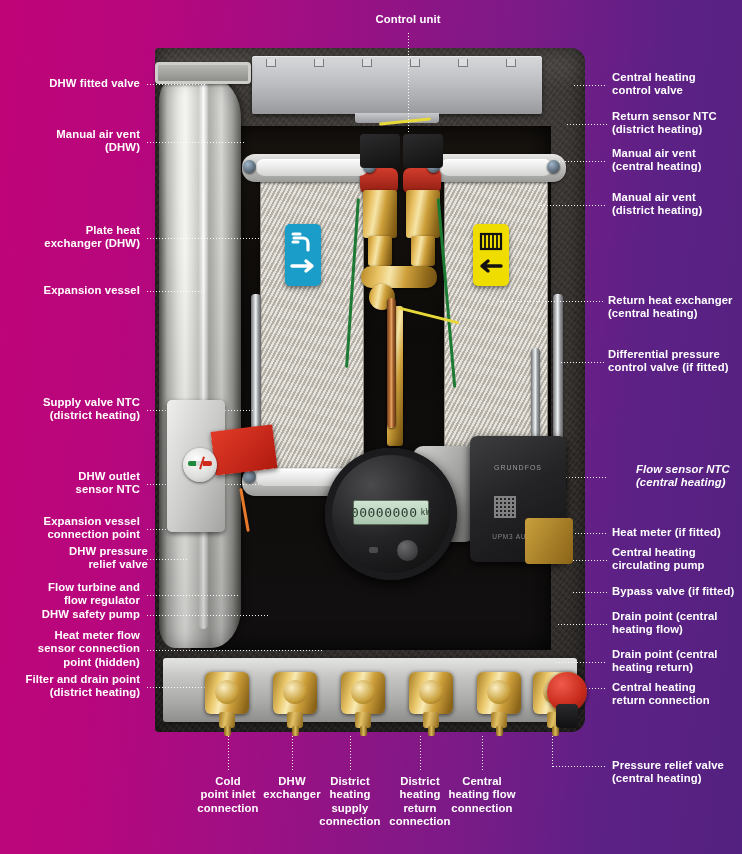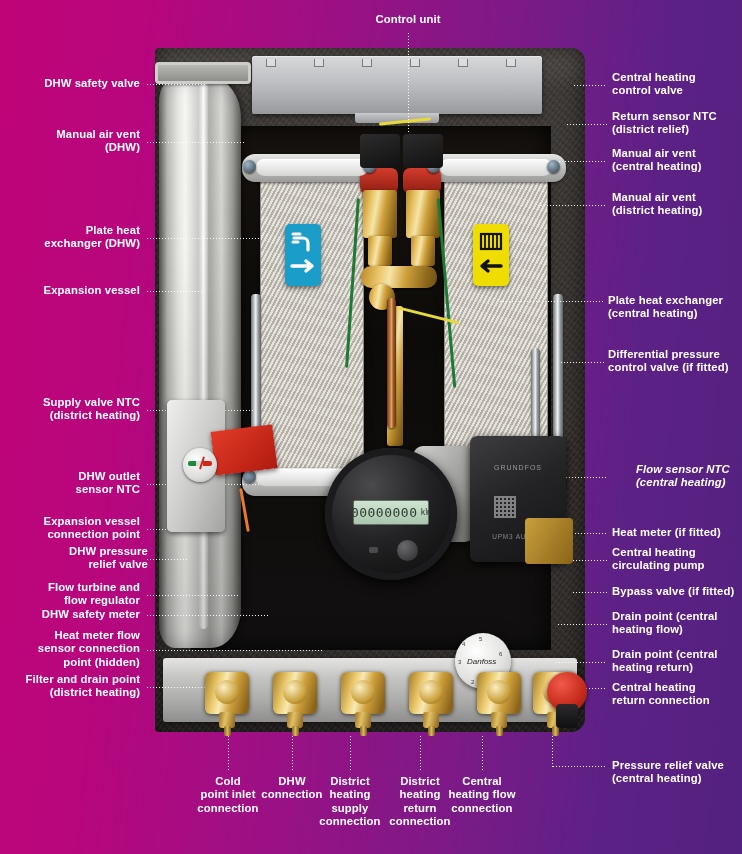--- a/index.html
+++ b/index.html
@@ -414,29 +414,20 @@
     <div class="hm-btn"></div>
   </div>
 
   <div class="pump-body"></div>
   <div class="pump">
     <div class="brand">GRUNDFOS</div>
     <div class="qr"></div>
     <div class="model">UPM3 AUTO L</div>
   </div>
 
-  <div class="dial">
-    <span style="left:24px;top:3px;">5</span>
-    <span style="left:44px;top:18px;">6</span>
-    <span style="left:40px;top:42px;">1</span>
-    <span style="left:16px;top:46px;">2</span>
-    <span style="left:3px;top:26px;">3</span>
-    <span style="left:7px;top:8px;">4</span>
-    <span style="left:12px;top:24px;font-size:8px;font-style:italic;color:#222;">Danfoss</span>
-  </div>
 
   <div style="position:absolute;left:370px;top:470px;width:48px;height:46px;border-radius:4px;background:linear-gradient(120deg,#c9a03c,#8a6318);z-index:6;"></div>
 
   <div class="rail"></div>
   <div class="port" style="left:50px;">
     <div class="head"></div>
       <div class="face"></div>
       <div class="nut"></div>
       <div class="stub"></div>
   </div>
@@ -474,21 +465,21 @@
     <div class="cap"></div>
       <div class="stem"></div>
   </div>
 </div>
 
 <div class="lbl center" style="left:343px; top:13px; width:130px;">Control unit</div>
 <div class="leader v" style="left:408px; top:32px; height:23px;"></div>
 <div class="dot" style="left:406px; top:145px;"></div>
 <div class="leader v" style="left:408px; top:55px; height:92px;"></div>
 
-<div class="lbl left" style="left:10px; top:77px; width:130px;">DHW safety valve</div>
+<div class="lbl left" style="left:10px; top:77px; width:130px;">DHW fitted valve</div>
 <div class="leader" style="left:146px; top:84px; width:60px;"></div>
 
 <div class="lbl left" style="left:10px; top:128px; width:130px;">Manual air vent
 (DHW)</div>
 <div class="leader" style="left:146px; top:142px; width:100px;"></div>
 
 <div class="lbl left" style="left:10px; top:224px; width:130px;">Plate heat
 exchanger (DHW)</div>
 <div class="leader" style="left:146px; top:238px; width:118px;"></div>
 
@@ -508,49 +499,49 @@
 <div class="leader" style="left:146px; top:529px; width:78px;"></div>
 
 <div class="lbl left" style="left:18px; top:545px; width:130px;">DHW pressure
 relief valve</div>
 <div class="leader" style="left:146px; top:559px; width:42px;"></div>
 
 <div class="lbl left" style="left:10px; top:581px; width:130px;">Flow turbine and
 flow regulator</div>
 <div class="leader" style="left:146px; top:595px; width:94px;"></div>
 
-<div class="lbl left" style="left:10px; top:608px; width:130px;">DHW safety meter</div>
+<div class="lbl left" style="left:10px; top:608px; width:130px;">DHW safety pump</div>
 <div class="leader" style="left:146px; top:615px; width:124px;"></div>
 
 <div class="lbl left" style="left:10px; top:629px; width:130px;">Heat meter flow
 sensor connection
 point (hidden)</div>
 <div class="leader" style="left:146px; top:650px; width:178px;"></div>
 
 <div class="lbl left" style="left:0px; top:673px; width:140px;">Filter and drain point
 (district heating)</div>
 <div class="leader" style="left:146px; top:687px; width:62px;"></div>
 
 <div class="lbl right" style="left:612px; top:71px; width:130px;">Central heating
 control valve</div>
 <div class="leader" style="left:573px; top:85px; width:34px;"></div>
 
 <div class="lbl right" style="left:612px; top:110px; width:130px;">Return sensor NTC
-(district relief)</div>
+(district heating)</div>
 <div class="leader" style="left:566px; top:124px; width:41px;"></div>
 
 <div class="lbl right" style="left:612px; top:147px; width:130px;">Manual air vent
 (central heating)</div>
 <div class="leader" style="left:546px; top:161px; width:61px;"></div>
 
 <div class="lbl right" style="left:612px; top:191px; width:130px;">Manual air vent
 (district heating)</div>
 <div class="leader" style="left:537px; top:205px; width:70px;"></div>
 
-<div class="lbl right" style="left:608px; top:294px; width:134px;">Plate heat exchanger
+<div class="lbl right" style="left:608px; top:294px; width:134px;">Return heat exchanger
 (central heating)</div>
 <div class="leader" style="left:499px; top:301px; width:105px;"></div>
 
 <div class="lbl right" style="left:608px; top:348px; width:134px;">Differential pressure
 control valve (if fitted)</div>
 <div class="leader" style="left:560px; top:362px; width:44px;"></div>
 
 <div class="lbl right" style="left:636px; top:463px; width:130px;font-style:italic;">Flow sensor NTC
 (central heating)</div>
 <div class="leader" style="left:556px; top:477px; width:51px;"></div>
@@ -581,21 +572,21 @@
 (central heating)</div>
 <div class="leader" style="left:552px; top:766px; width:55px;"></div>
 <div class="leader v" style="left:552px; top:735px; height:32px;"></div>
 
 <div class="lbl center" style="left:183px; top:775px; width:90px;">Cold
 point inlet
 connection</div>
 <div class="leader v" style="left:228px; top:735px; height:35px;"></div>
 
 <div class="lbl center" style="left:255px; top:775px; width:74px;">DHW
-connection</div>
+exchanger</div>
 <div class="leader v" style="left:292px; top:735px; height:35px;"></div>
 
 <div class="lbl center" style="left:315px; top:775px; width:70px;">District
 heating
 supply
 connection</div>
 <div class="leader v" style="left:350px; top:735px; height:35px;"></div>
 
 <div class="lbl center" style="left:385px; top:775px; width:70px;">District
 heating

